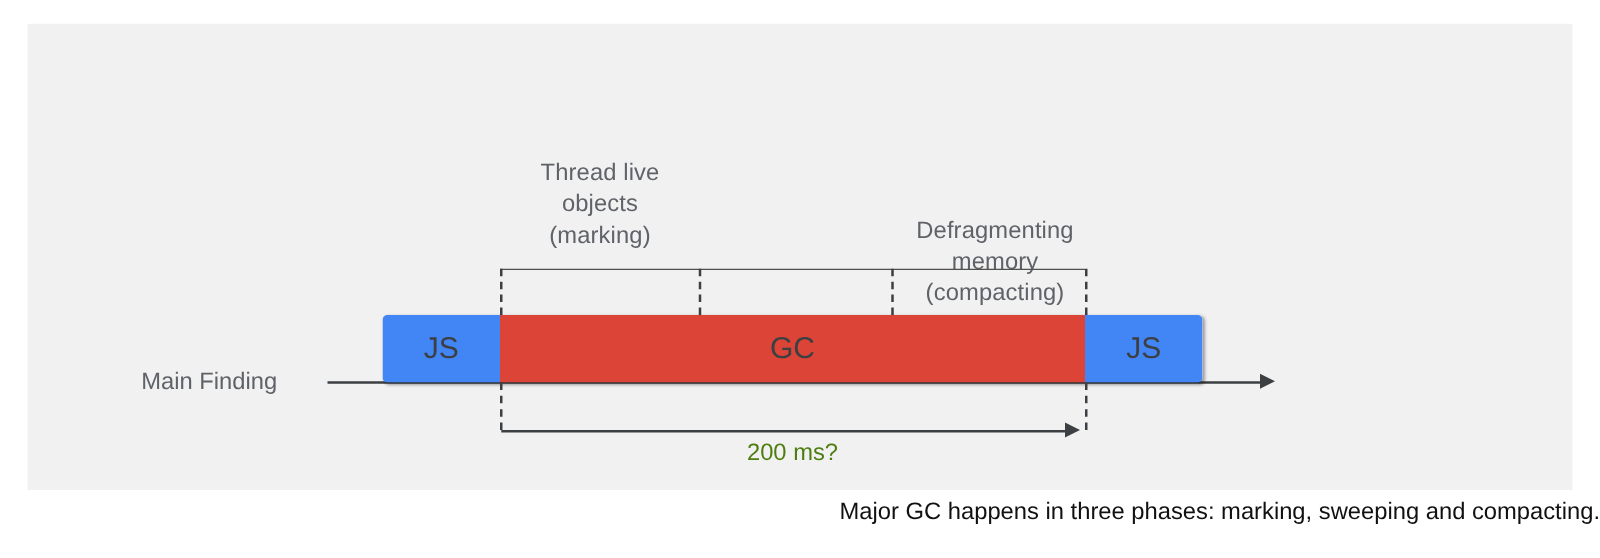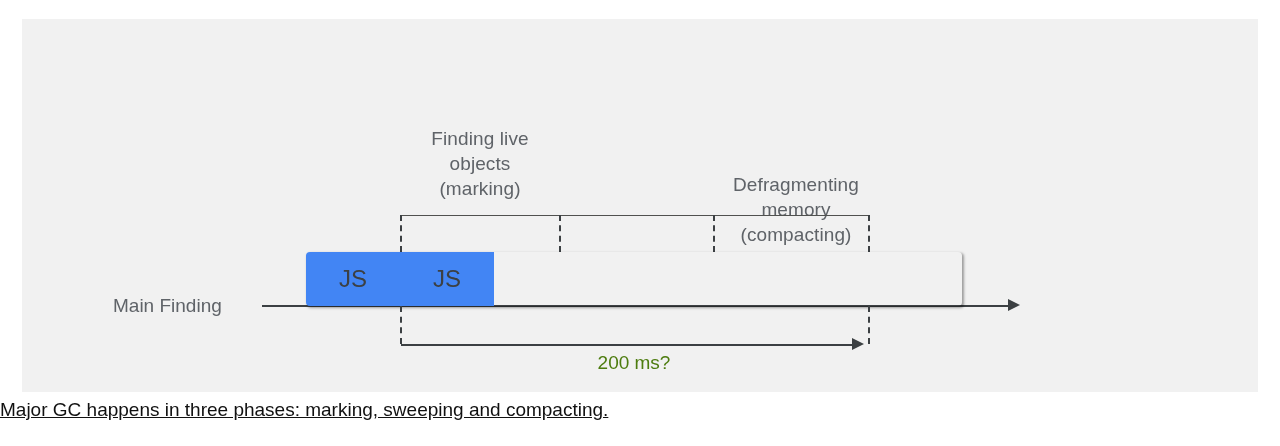--- a/index.html
+++ b/index.html
@@ -157,52 +157,52 @@
     font-size: 19px;
     color: #4d7c0f;
   }
 
   
   .caption {
     position: absolute;
     left: 0;
     top: 399px;
     width: 1280px;
-    text-align: left;
+    text-align: right;
     font-size: 19px;
     color: #111111;
-    text-decoration: underline;
   }
 </style>
 </head>
 <body>
 
 <div id="stage">
 
   <div class="panel"></div>
 
-  <div class="phase-label phase-marking">Finding live
+  <div class="phase-label phase-marking">Thread live
 objects
 (marking)</div>
   <div class="phase-label phase-compacting">Defragmenting
 memory
 (compacting)</div>
 
   <div class="bracket-top"></div>
   <div class="tick-up e1"></div>
   <div class="tick-up e2"></div>
   <div class="tick-up e3"></div>
   <div class="tick-up e4"></div>
 
   <div class="thread-label">Main Finding</div>
   <div class="baseline"></div>
   <div class="baseline-arrow"></div>
 
   <div class="bar">
     <div class="seg seg-js-left" style="background-color: rgb(66, 133, 244);">JS</div>
+    <div class="seg seg-gc" style="background-color: rgb(219, 68, 55);">GC</div>
     <div class="seg seg-js-right" style="background-color: rgb(66, 133, 244);">JS</div>
   </div>
 
   <div class="tick-down d1"></div>
   <div class="tick-down d2"></div>
   <div class="measure-line"></div>
   <div class="measure-arrow"></div>
   <div class="measure-text">200 ms?</div>
 
   <div class="caption">Major GC happens in three phases: marking, sweeping and compacting.</div>

